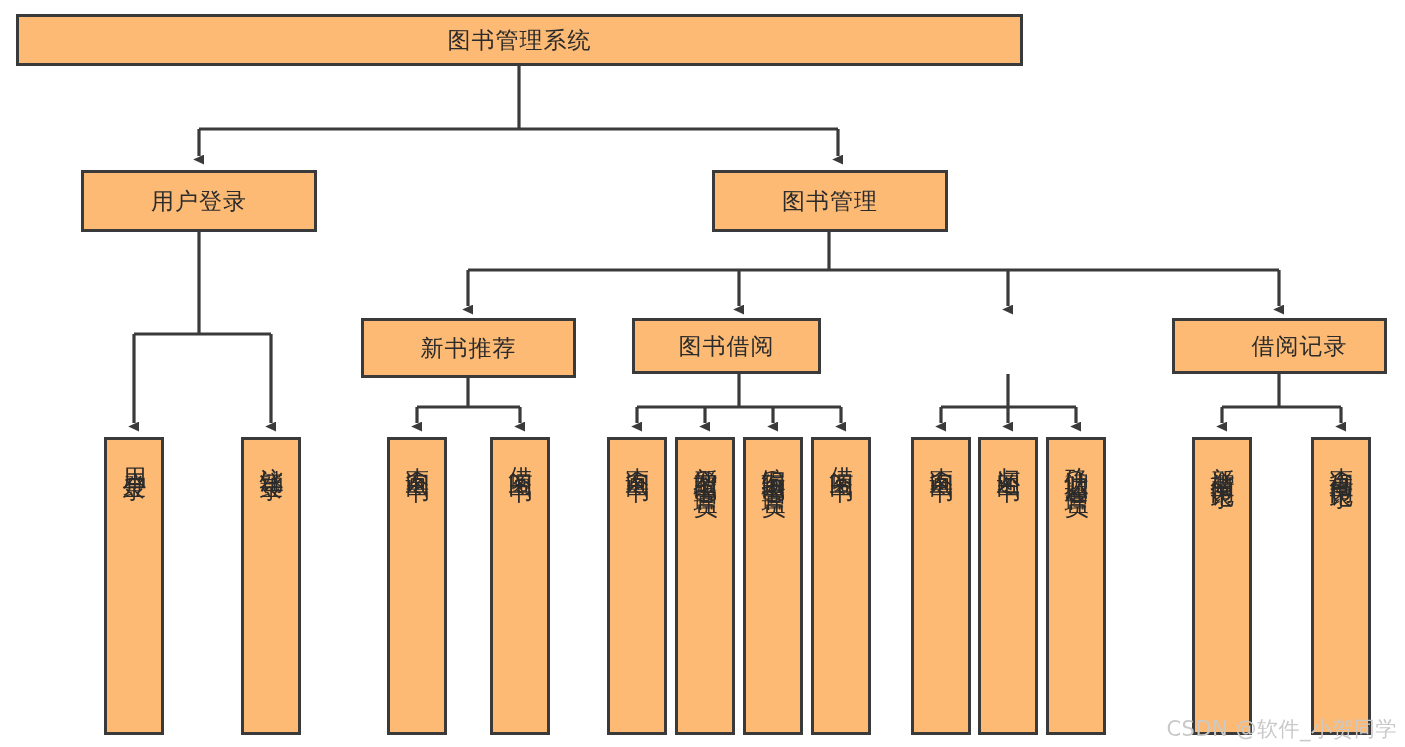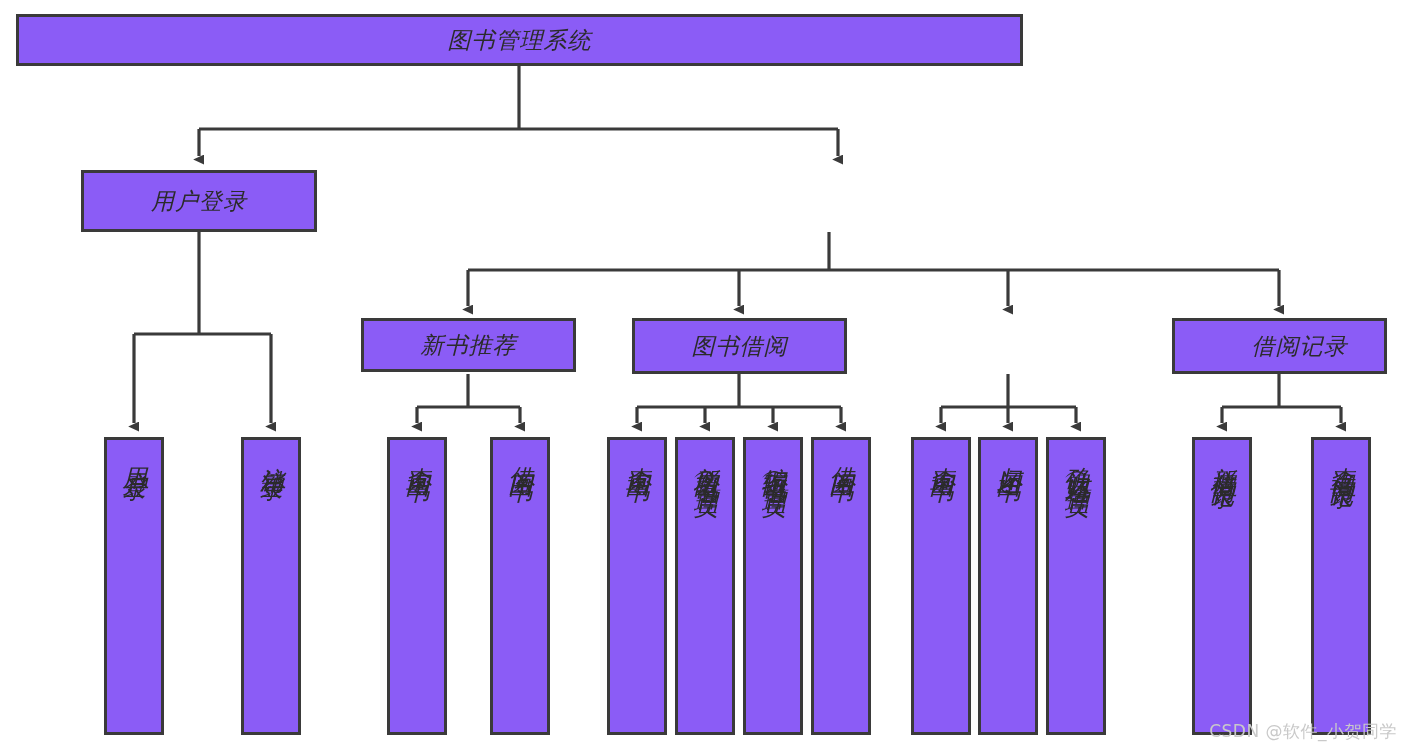--- a/index.html
+++ b/index.html
@@ -8,26 +8,25 @@
     background:#ffffff;
     font-family:"DejaVu Sans","Liberation Sans",sans-serif;
     overflow:hidden;
   }
   #stage{position:relative;width:1405px;height:747px;}
   #wires{position:absolute;left:0;top:0;width:1405px;height:747px;}
 
   .node{
     position:absolute;
     box-sizing:border-box;
-    background:#8b5cf6;
+    background:#fdba74;
     border:3px solid #3a3a3a;
     display:flex;
     align-items:center;
     justify-content:center;
-    font-style:italic;
   }
   .node .lbl{
     color:#2b2b2b;
     line-height:1.05;
     letter-spacing:1px;
     white-space:pre;
   }
   
   .h .lbl{font-size:23px;}
   
@@ -38,21 +37,21 @@
     font-size:24px;
     letter-spacing:4px;
     white-space:normal;
     max-height:285px;
   }
   .v.tall .lbl{max-height:285px;}
 
   #watermark{
     position:absolute;
     right:8px;bottom:4px;
-    font-size:17px;
+    font-size:21px;
     color:#c9c9c9;
     white-space:pre;
     letter-spacing:.5px;
   }
 </style>
 </head>
 <body>
 
 <div id="stage">
 
@@ -107,25 +106,28 @@
     </g>
   </svg>
 
   <div class="node h" style="left:16px;top:14px;width:1007px;height:52px;">
     <span class="lbl">图书管理系统</span>
   </div>
 
   <div class="node h" style="left:81px;top:170px;width:236px;height:62px;">
     <span class="lbl">用户登录</span>
   </div>
+  <div class="node h" style="left:712px;top:170px;width:236px;height:62px;">
+    <span class="lbl">图书管理</span>
+  </div>
 
-  <div class="node h" style="left:361px;top:318px;width:215px;height:54px;">
+  <div class="node h" style="left:361px;top:318px;width:215px;height:60px;">
     <span class="lbl">新书推荐</span>
   </div>
-  <div class="node h" style="left:632px;top:318px;width:215px;height:56px;text-align:center;">
+  <div class="node h" style="left:632px;top:318px;width:189px;height:56px;text-align:center;">
     <span class="lbl">图书借阅</span>
   </div>
   <div class="node h" style="left:1172px;top:318px;width:215px;height:56px;padding-left:40px;">
     <span class="lbl">借阅记录</span>
   </div>
 
   <div class="node v" style="left:104px;top:437px;width:60px;height:298px;">
     <span class="lbl">用户登录</span>
   </div>
   <div class="node v" style="left:241px;top:437px;width:60px;height:298px;">

